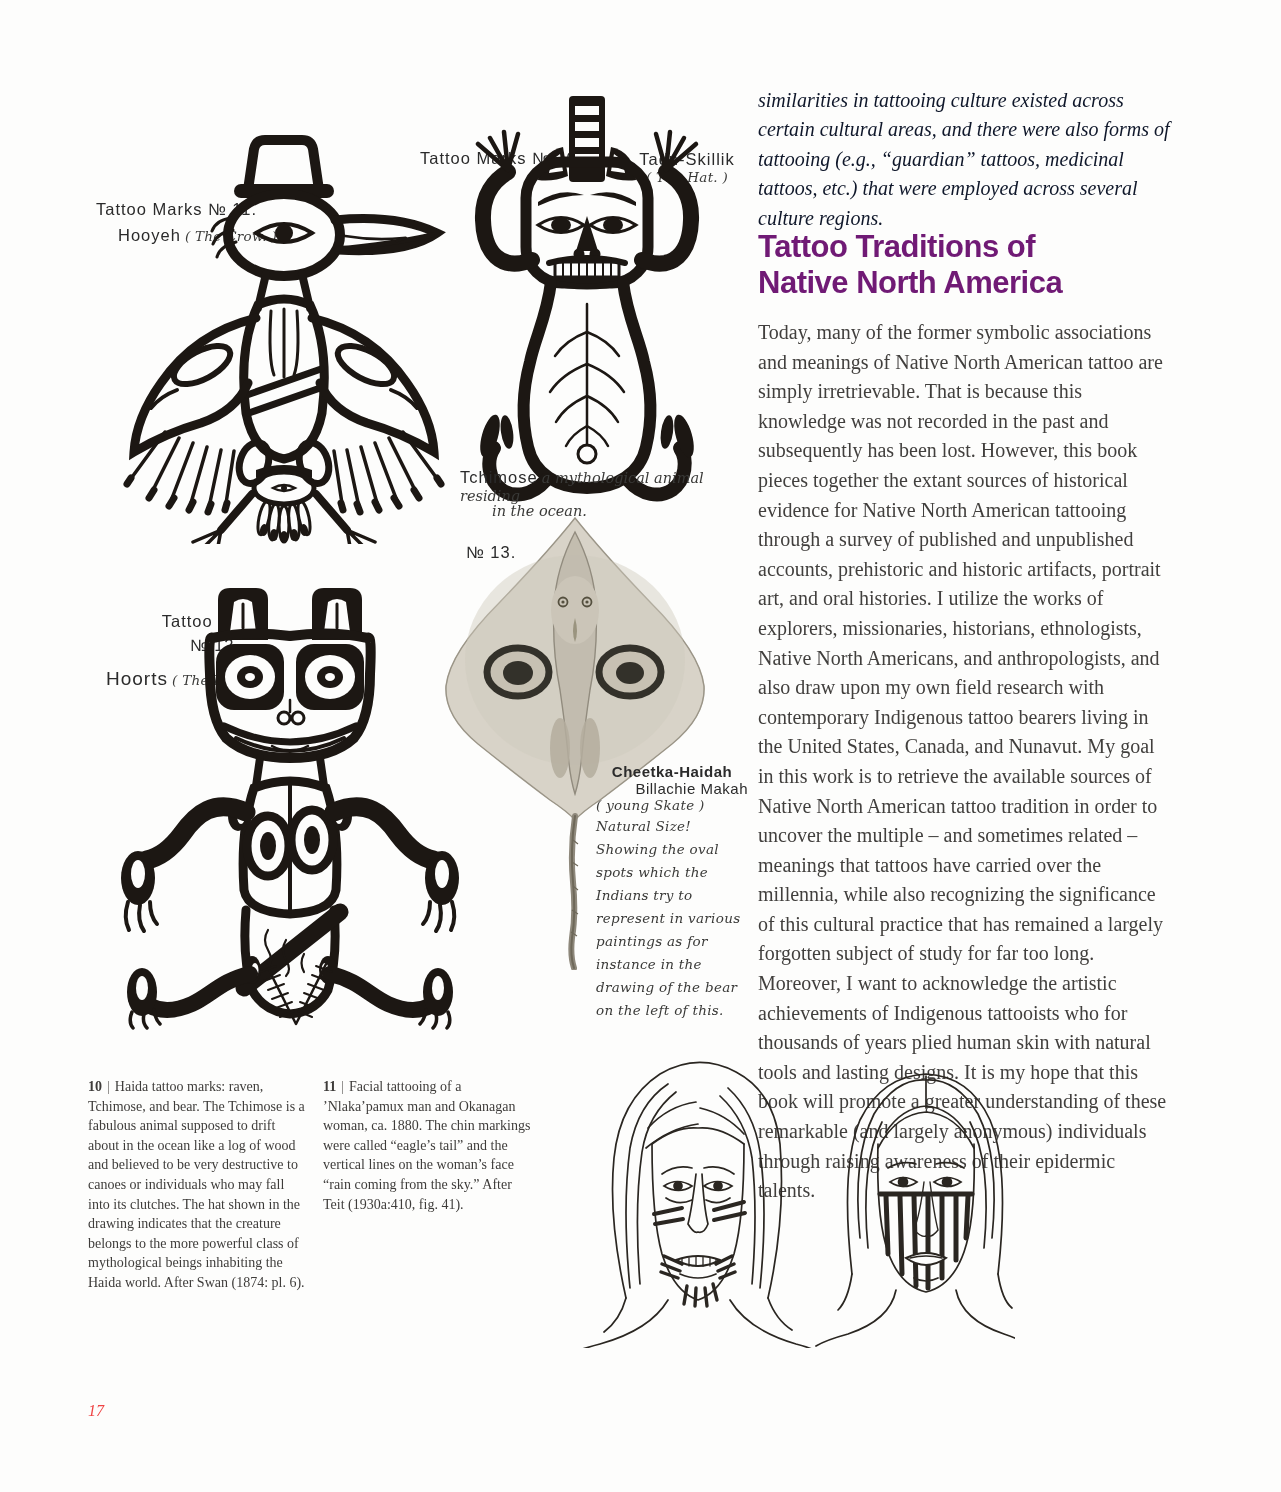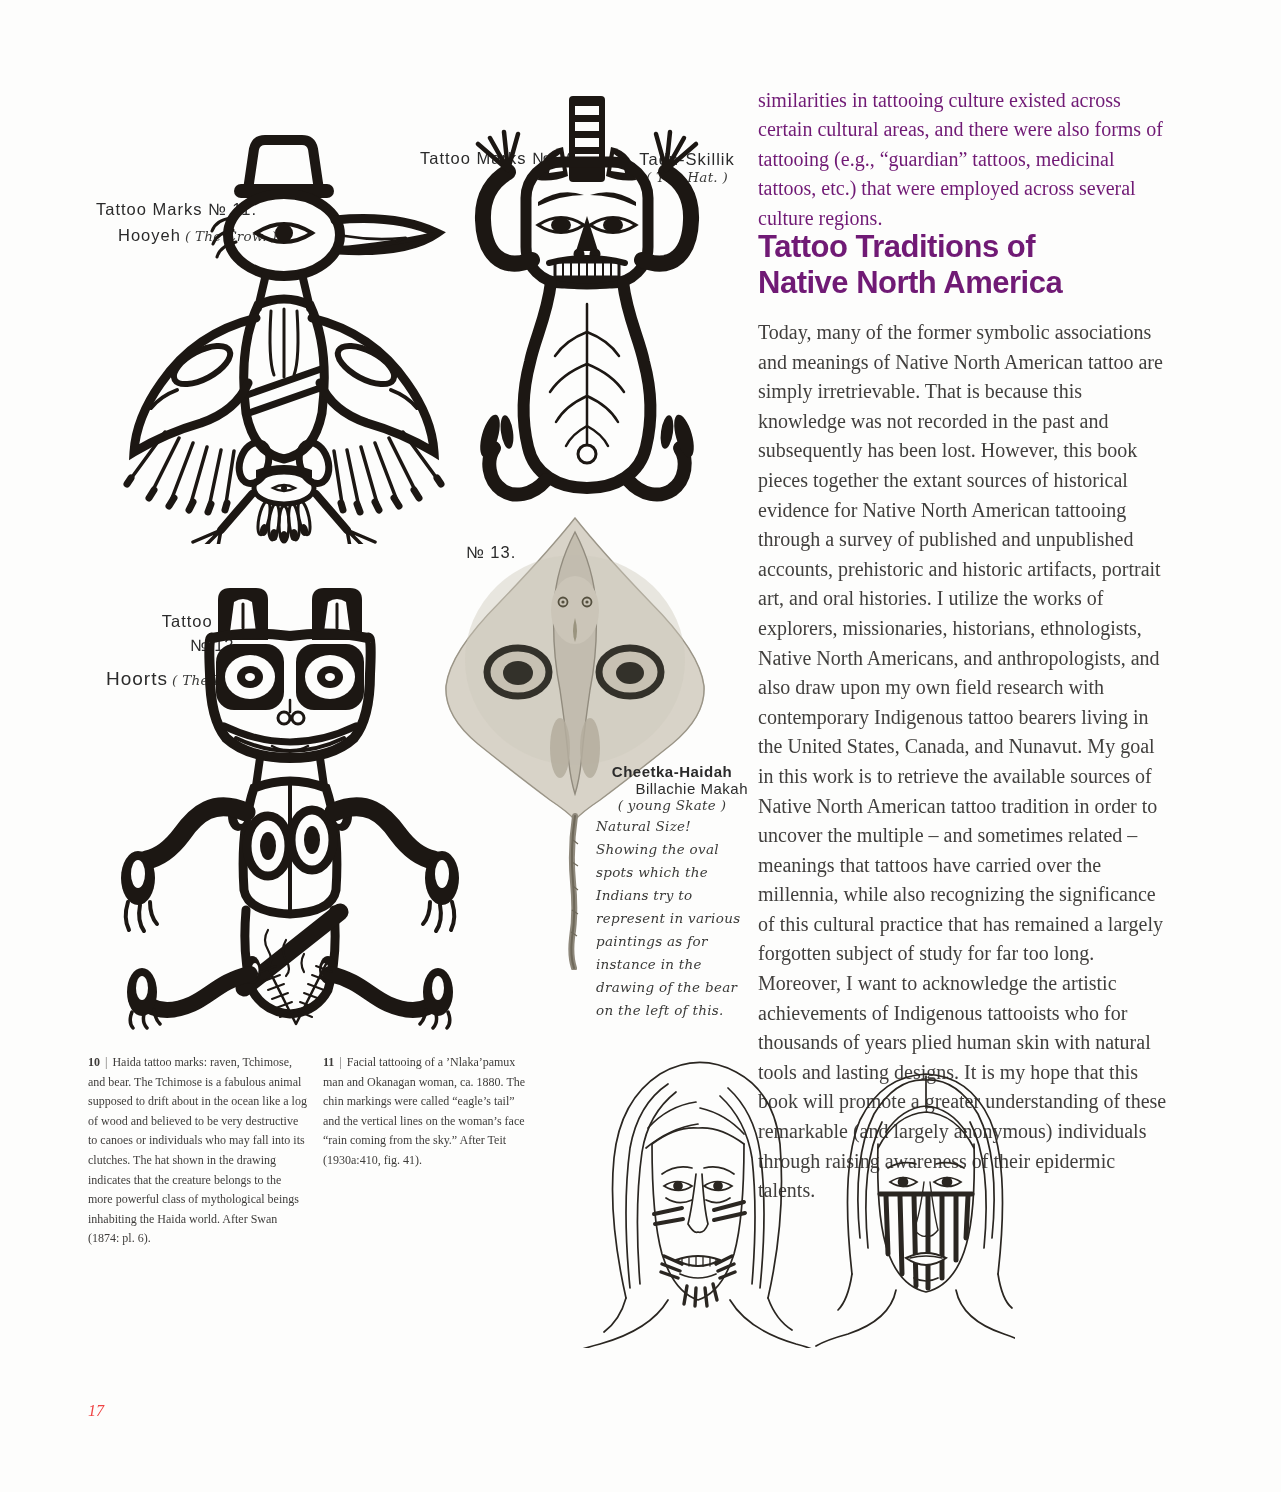--- a/index.html
+++ b/index.html
@@ -3,35 +3,35 @@
 <meta charset="utf-8">
 <style>
   html,body{margin:0;padding:0;background:#e8e8e8;}
   #page{
     position:relative;width:1281px;height:1492px;background:#fdfdfc;
     font-family:"Liberation Serif","DejaVu Serif",serif;color:#3e3c3a;
     overflow:hidden;margin:0 auto;
   }
   .abs{position:absolute;}
   
-  .intro{width:412px;font-size:20px;line-height:29.4px;color:#701a75;}
+  .intro{width:412px;font-size:20px;line-height:29.4px;color:#0f172a;font-style:italic;}
   .red-heading{font-family:"Liberation Sans","DejaVu Sans",sans-serif;
     font-weight:bold;font-size:31px;line-height:36px;letter-spacing:-0.5px;color:#701a75;}
   .bodytext{width:412px;font-size:20px;line-height:29.6px;color:#413f3d;}
   
   .eng{font-family:"Liberation Sans","DejaVu Sans",sans-serif;color:#2b2b2b;
     font-size:16.5px;letter-spacing:1px;}
   .eng-sm{font-family:"Liberation Sans","DejaVu Sans",sans-serif;color:#2b2b2b;
     font-size:15px;letter-spacing:0.5px;}
   .script{font-family:"DejaVu Serif","Liberation Serif",serif;font-style:italic;
     color:#3a3a38;font-size:13.5px;letter-spacing:0.3px;}
   .script-lg{font-family:"DejaVu Serif","Liberation Serif",serif;font-style:italic;
     color:#3a3a38;font-size:14.5px;}
   
-  .caption{font-size:12px;line-height:19.6px;color:#3e3c3a;}
+  .caption{font-size:14px;line-height:19.6px;color:#3e3c3a;margin-top:24px;}
   .capnum{font-weight:600;}
   .capbar{padding:0 5px;color:#6d6b69;}
   .pagenum{font-size:16px;color:#ef4444;font-style:italic;}
   .skate-note{width:150px;}
   svg{display:block;}
 </style>
 </head>
 <body>
 
 <div id="page">
@@ -171,20 +171,27 @@
 
       <path d="M96,388 C82,404 64,406 52,398 C38,388 36,368 44,356" stroke-width="14"></path>
       <ellipse cx="40" cy="344" rx="8" ry="22" transform="rotate(16 40 344)" fill="#1c1713" stroke="none"></ellipse>
       <ellipse cx="57" cy="340" rx="6" ry="17" transform="rotate(-8 57 340)" fill="#1c1713" stroke="none"></ellipse>
       <path d="M178,388 C192,404 210,406 222,398 C236,388 238,368 230,356" stroke-width="14"></path>
       <ellipse cx="234" cy="344" rx="8" ry="22" transform="rotate(-16 234 344)" fill="#1c1713" stroke="none"></ellipse>
       <ellipse cx="217" cy="340" rx="6" ry="17" transform="rotate(8 217 340)" fill="#1c1713" stroke="none"></ellipse>
     </g>
   </svg>
 
+  <div class="abs" style="left:460px;top:468px;width:260px;">
+    <div>
+      <span class="eng">Tchimose</span>
+      <span class="script-lg">a mythological animal residing</span>
+    </div>
+    <div class="script-lg" style="margin-left:32px;margin-top:-2px;">in the ocean.</div>
+  </div>
 
   <div class="abs eng" style="left:466px;top:543px;">№ 13.</div>
 
   <svg class="abs" style="left:432px;top:510px;" width="288" height="460" viewBox="0 0 288 460">
 
     <path d="M143,8 Q170,42 218,92 Q268,142 272,176 Q274,206 240,234 Q200,266 168,290 Q150,302 143,310 Q136,302 118,290 Q86,266 46,234 Q12,206 14,176 Q18,142 68,92 Q116,42 143,8 Z" fill="#d8d3c8" stroke="#a49e91" stroke-width="1.5"></path>
     <path d="M143,8 Q170,42 218,92 Q268,142 272,176 Q274,206 240,234 Q200,266 168,290 Q150,302 143,310 Q136,302 118,290 Q86,266 46,234 Q12,206 14,176 Q18,142 68,92 Q116,42 143,8 Z" fill="none" stroke="#8e887b" stroke-width="0.8" opacity="0.6"></path>
     <ellipse cx="143" cy="150" rx="110" ry="105" fill="#cfc9bd" opacity="0.45"></ellipse>
 
     <path d="M143,22 Q162,58 164,96 Q166,140 158,180 Q153,214 150,244 Q148,268 143,284 Q138,268 136,244 Q133,214 128,180 Q120,140 122,96 Q124,58 143,22 Z" fill="#c2bcae" stroke="#8e887b" stroke-width="1.4" opacity="0.95"></path>
@@ -206,21 +213,21 @@
     <ellipse cx="198" cy="163" rx="14" ry="11" fill="#33312a"></ellipse>
 
     <path d="M143,306 Q138,340 141,372 Q144,404 140,428 Q138,446 142,458" fill="none" stroke="#8e887b" stroke-width="6" stroke-linecap="round"></path>
     <path d="M143,306 Q138,340 141,372 Q144,404 140,428 Q138,446 142,458" fill="none" stroke="#6e6859" stroke-width="2" stroke-linecap="round"></path>
     <path d="M141,330 l5,4 M140,352 l6,4 M141,376 l5,4 M140,400 l6,4 M139,422 l6,4" stroke="#6e6859" stroke-width="1.2"></path>
   </svg>
 
   <div class="abs" style="left:596px;top:763px;width:152px;">
     <div class="eng-sm" style="text-align:center;font-weight:bold;">Cheetka-Haidah</div>
     <div class="eng-sm" style="text-align:right;">Billachie Makah</div>
-    <div class="script" style="text-align:center;">( young Skate )</div>
+    <div class="script" style="text-align:left;">( young Skate )</div>
     <div class="script skate-note" style="margin-top:2px;line-height:23px;">Natural Size! Showing the oval spots which the Indians try to represent in various paintings as for instance in the drawing of the bear  on the left of this.</div>
   </div>
 
   <div class="abs eng" style="left:120px;top:612px;width:190px;text-align:center;">Tattoo Marks</div>
   <div class="abs eng" style="left:120px;top:636px;width:190px;text-align:center;">№ 12.</div>
   <div class="abs" style="left:106px;top:668px;">
     <span class="eng" style="font-size:19px;margin-top:44px;">Hoorts</span>
     <span class="script">( The Bear )</span>
   </div>
 

